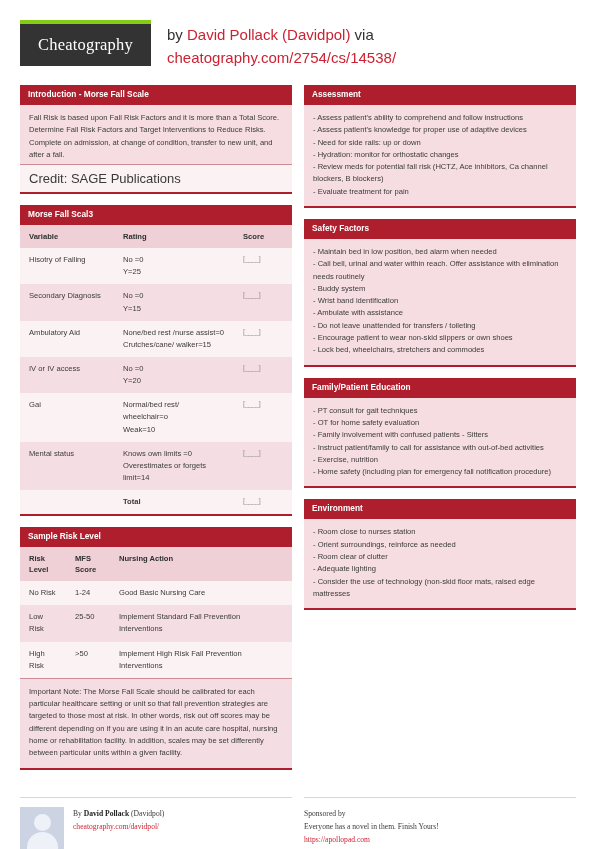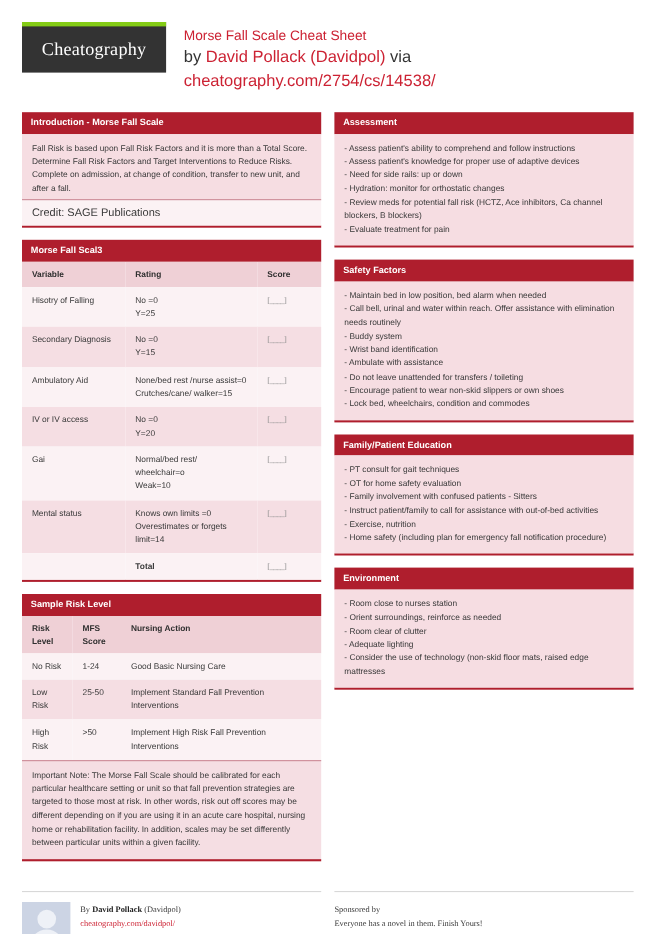--- a/index.html
+++ b/index.html
@@ -74,21 +74,21 @@
     padding: 7px 9px 8px 9px;
     font-size: 7.6px;
     line-height: 1.62;
     color: #3a3a3a;
   }
   .para-block { padding-bottom: 3px; }
   .divider-row {
     border-top: 1px solid #cc8a96;
     background: #fbf2f4;
     padding: 6px 9px;
-    font-size: 10px;
+    font-size: 13px;
     color: #3a3a3a;
   }
   .bullet-list { list-style: none; }
   .bullet-list li { margin: 0; }
 
   
   table.cheat {
     width: 100%;
     border-collapse: collapse;
     font-size: 7.6px;
@@ -180,21 +180,20 @@
 </head>
 <body>
 
 <div class="page">
 
   <div class="header">
     <div class="logo-box">
       <span class="logo-text">Cheatography</span>
     </div>
     <div class="header-text">
-      <div class="sheet-title">Morse Fall Scale Cheat Sheet</div>
       <div class="sheet-byline">
         <span>by </span><span class="red">David Pollack (Davidpol)</span><span> via </span><span class="red">cheatography.com/2754/cs/14538/</span>
       </div>
     </div>
   </div>
 
   <div class="columns">
 
     <div class="col">
 
@@ -325,21 +324,21 @@
         <div class="section-title">Safety Factors</div>
         <div class="section-body">
           <ul class="bullet-list">
             <li>- Maintain bed in low position, bed alarm when needed</li>
             <li>- Call bell, urinal and water within reach. Offer assistance with elimination needs routinely</li>
             <li>- Buddy system</li>
             <li>- Wrist band identification</li>
             <li>- Ambulate with assistance</li>
             <li>- Do not leave unattended for transfers / toileting</li>
             <li>- Encourage patient to wear non-skid slippers or own shoes</li>
-            <li>- Lock bed, wheelchairs, condition and commodes</li>
+            <li>- Lock bed, wheelchairs, stretchers and commodes</li>
           </ul>
         </div>
       </div>
 
       <div class="section">
         <div class="section-title">Family/Patient Education</div>
         <div class="section-body">
           <ul class="bullet-list">
             <li>- PT consult for gait techniques</li>
             <li>- OT for home safety evaluation</li>

